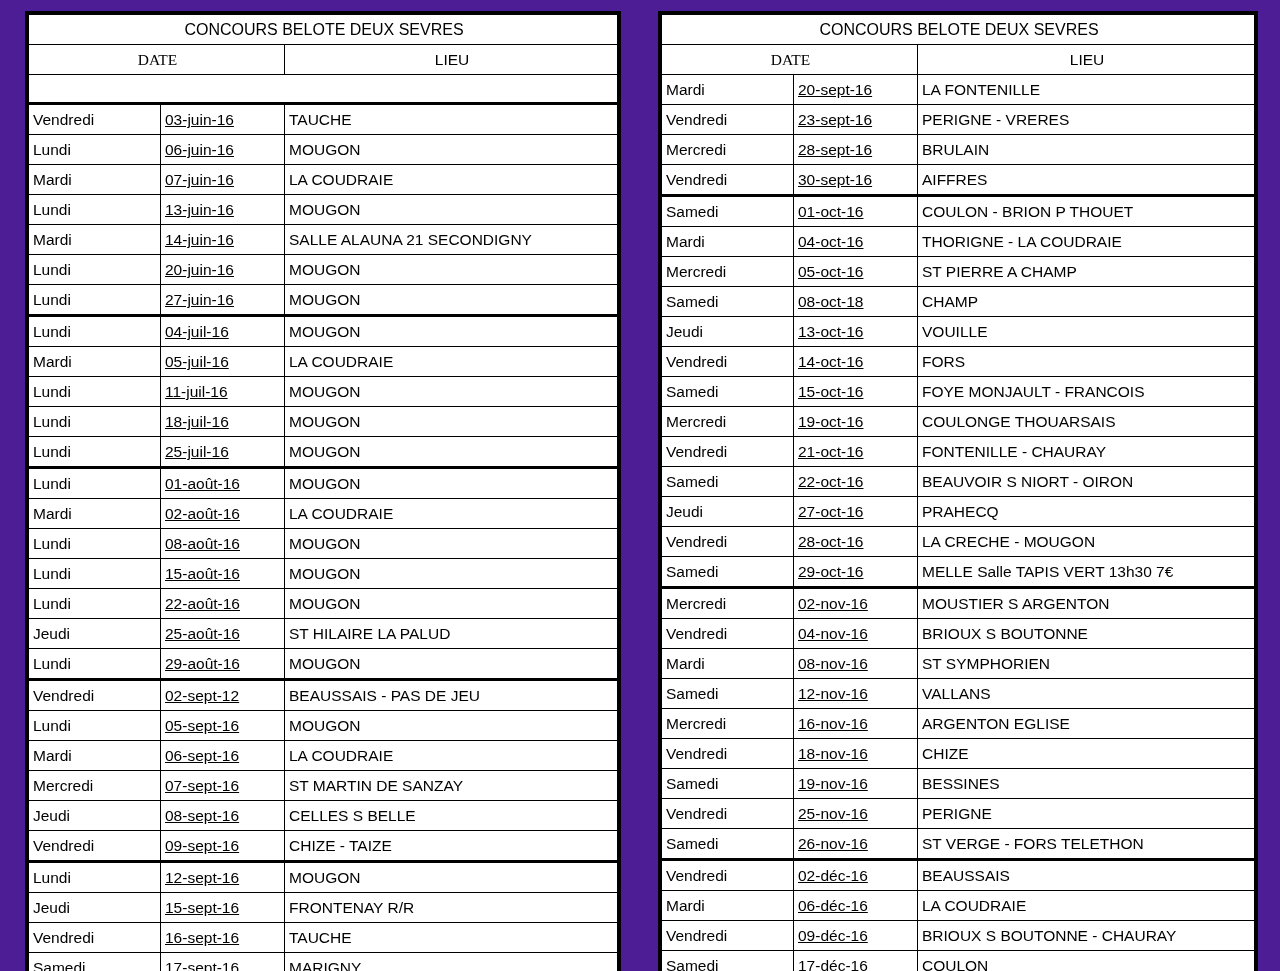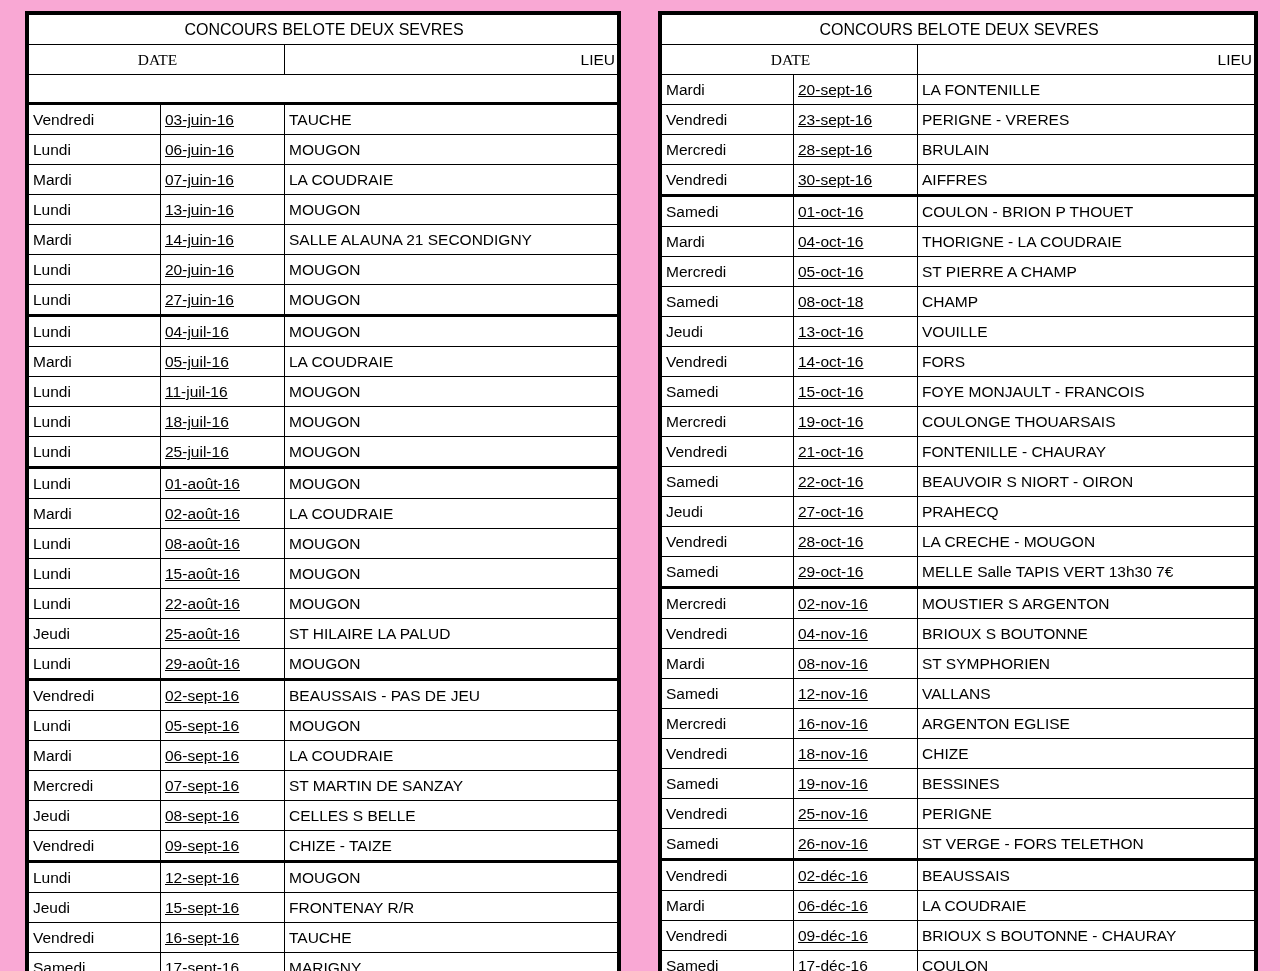--- a/index.html
+++ b/index.html
@@ -9,21 +9,21 @@
     background: #ffffff;
     width: 1280px;
     height: 971px;
     overflow: hidden;
     font-family: "Liberation Sans", sans-serif;
   }
   .page {
     position: relative;
     width: 1280px;
     height: 971px;
-    background: #f9a8d4;
+    background: #4c1d95;
   }
 
   
   .sheet {
     position: absolute;
     top: 11px;
     border: 3px solid #000000;
     background: #ffffff;
   }
   #sheet-left  { left: 25px;  width: 596px; }
@@ -62,21 +62,21 @@
   }
   
   td.hdr-date {
     text-align: center;
     border-bottom: 3px solid #000000;
     border-right: 3px solid #000000;
     border-top: none;
     font-family: Liberation Serif, serif;
   }
   td.hdr-lieu {
-    text-align: right;
+    text-align: center;
     border-bottom: 3px solid #000000;
     border-top: none;
   }
   
   td.blank-cell {
     border-bottom: 3px solid #000000;
     border-top: none;
     height: 30px;
   }
 
@@ -205,21 +205,21 @@
             <td class="cell-date">25-août-16</td>
             <td class="cell-place">ST HILAIRE LA PALUD</td>
           </tr>
           <tr class="group-end">
             <td class="cell-day">Lundi</td>
             <td class="cell-date">29-août-16</td>
             <td class="cell-place">MOUGON</td>
           </tr>
           <tr class="group-start">
             <td class="cell-day">Vendredi</td>
-            <td class="cell-date">02-sept-16</td>
+            <td class="cell-date">02-sept-12</td>
             <td class="cell-place">BEAUSSAIS - PAS DE JEU</td>
           </tr>
           <tr>
             <td class="cell-day">Lundi</td>
             <td class="cell-date">05-sept-16</td>
             <td class="cell-place">MOUGON</td>
           </tr>
           <tr>
             <td class="cell-day">Mardi</td>
             <td class="cell-date">06-sept-16</td>

